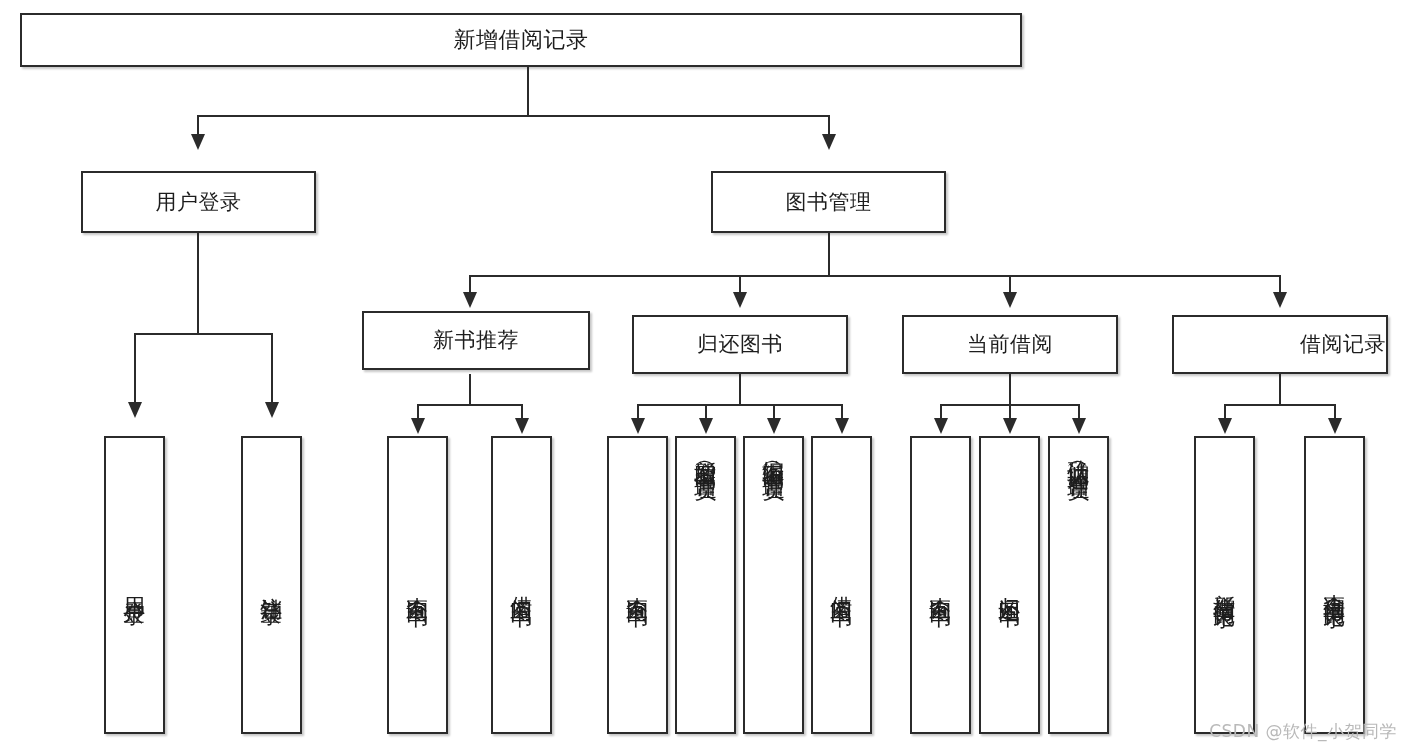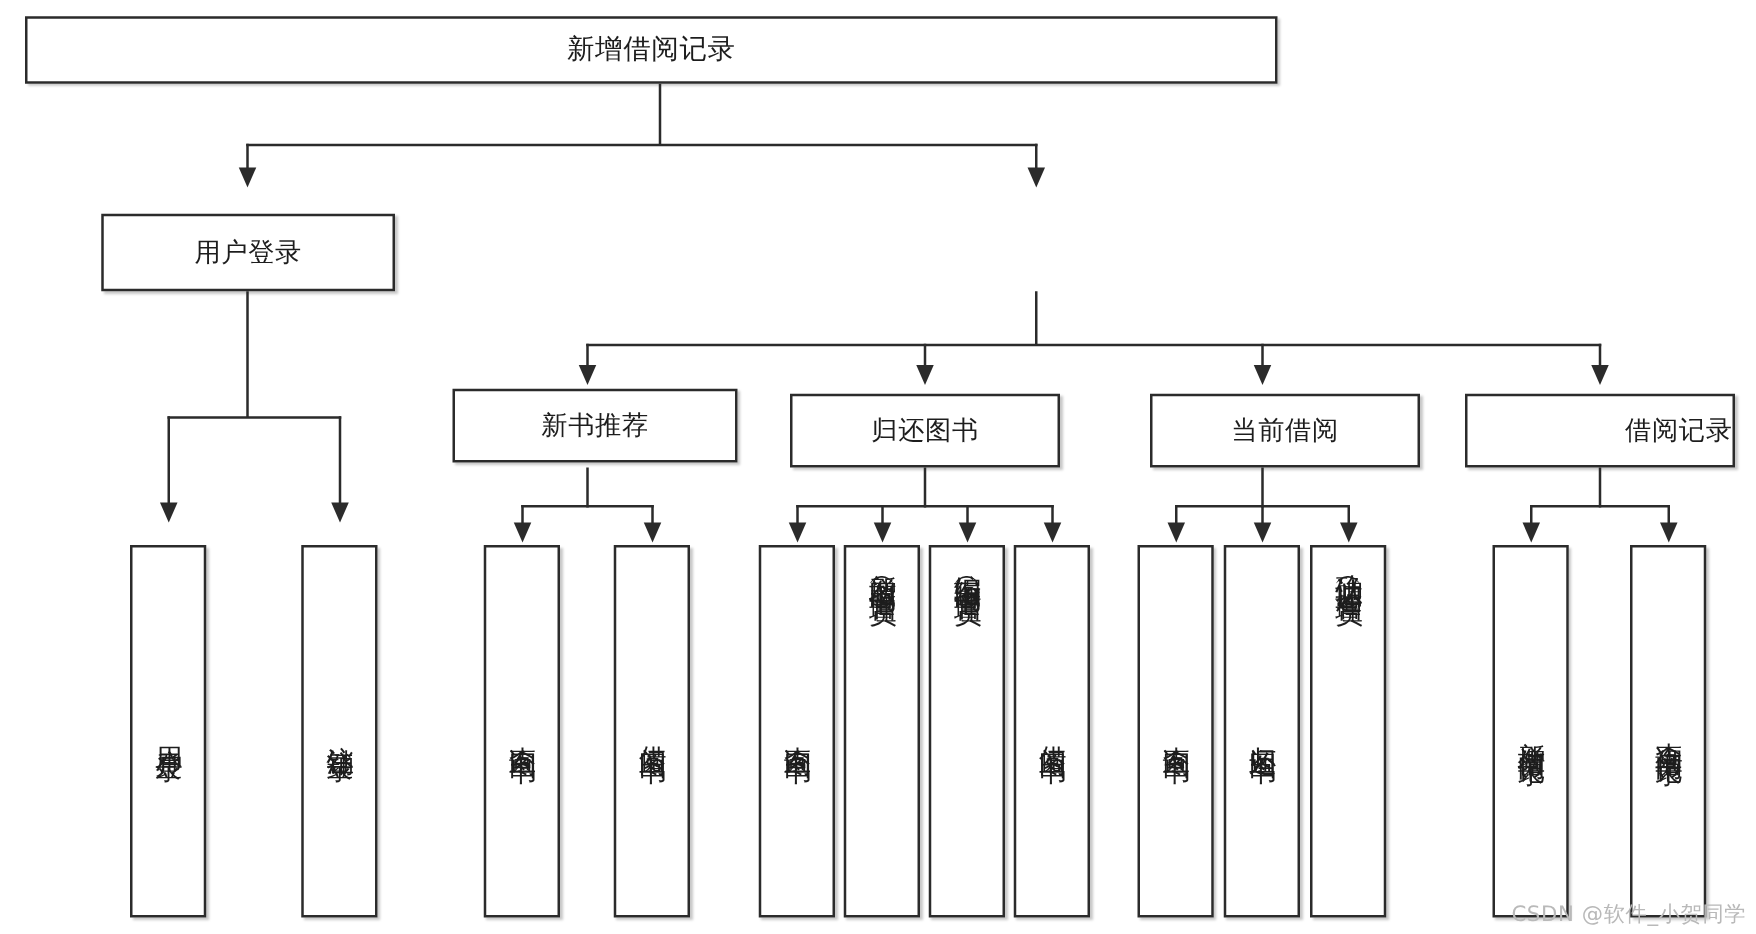--- a/index.html
+++ b/index.html
@@ -88,20 +88,23 @@
 
   <div class="conn hline" style="left:197px;top:115px;width:633px;height:2px;"></div>
   <div class="conn vline" style="left:197px;top:115px;width:2px;height:22px;"></div>
   <div class="conn vline" style="left:828px;top:115px;width:2px;height:22px;"></div>
   <div class="arrow" style="left:191px;top:134px;"></div>
   <div class="arrow" style="left:822px;top:134px;"></div>
 
   <div class="node h-node" style="left:81px;top:171px;width:235px;height:62px;">
     <span class="lbl">用户登录</span>
   </div>
+  <div class="node h-node" style="left:711px;top:171px;width:235px;height:62px;">
+    <span class="lbl">图书管理</span>
+  </div>
 
   <div class="conn vline" style="left:197px;top:233px;width:2px;height:101px;"></div>
   <div class="conn hline" style="left:134px;top:333px;width:139px;height:2px;"></div>
   <div class="conn vline" style="left:134px;top:333px;width:2px;height:72px;"></div>
   <div class="conn vline" style="left:271px;top:333px;width:2px;height:72px;"></div>
   <div class="arrow" style="left:128px;top:402px;"></div>
   <div class="arrow" style="left:265px;top:402px;"></div>
 
   <div class="conn vline" style="left:828px;top:233px;width:2px;height:43px;"></div>
   <div class="conn hline" style="left:469px;top:275px;width:812px;height:2px;"></div>
@@ -113,21 +116,21 @@
   <div class="arrow" style="left:733px;top:292px;"></div>
   <div class="arrow" style="left:1003px;top:292px;"></div>
   <div class="arrow" style="left:1273px;top:292px;"></div>
 
   <div class="node h-node" style="left:362px;top:311px;width:228px;height:59px;font-family:Liberation Serif, serif;">
     <span class="lbl">新书推荐</span>
   </div>
   <div class="node h-node" style="left:632px;top:315px;width:216px;height:59px;">
     <span class="lbl">归还图书</span>
   </div>
-  <div class="node h-node" style="left:902px;top:315px;width:216px;height:59px;margin-left:18px;">
+  <div class="node h-node" style="left:902px;top:315px;width:216px;height:59px;">
     <span class="lbl">当前借阅</span>
   </div>
   <div class="node h-node" style="left:1172px;top:315px;width:216px;height:59px;justify-content:flex-end;">
     <span class="lbl">借阅记录</span>
   </div>
 
   <div class="conn vline" style="left:469px;top:374px;width:2px;height:32px;"></div>
   <div class="conn hline" style="left:417px;top:404px;width:106px;height:2px;"></div>
   <div class="conn vline" style="left:417px;top:404px;width:2px;height:16px;"></div>
   <div class="conn vline" style="left:521px;top:404px;width:2px;height:16px;"></div>

